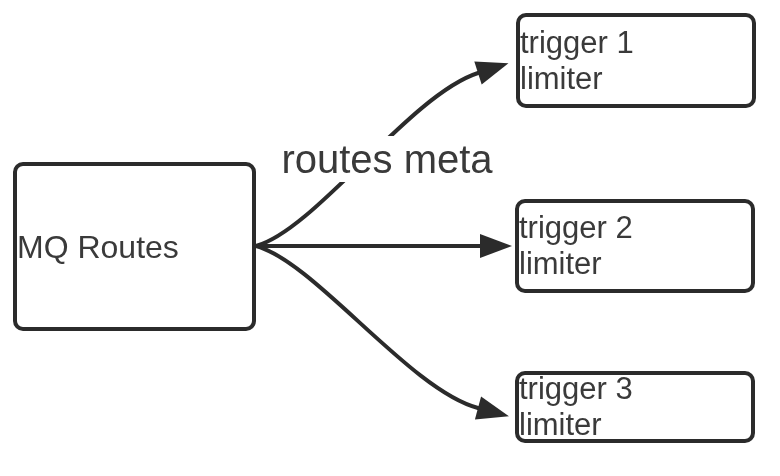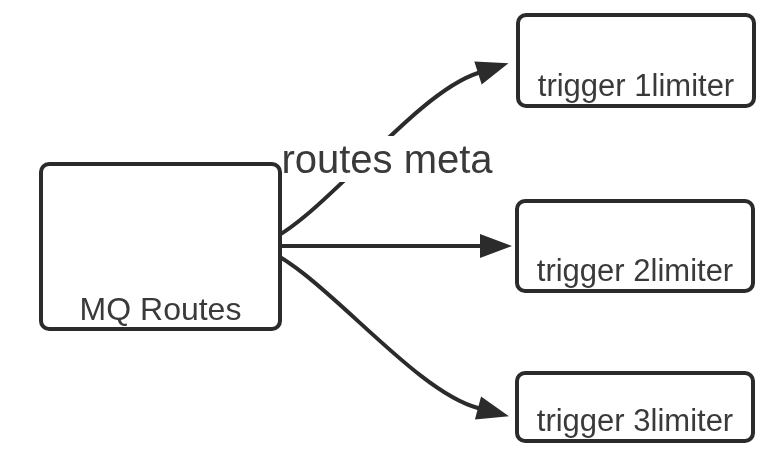--- a/index.html
+++ b/index.html
@@ -28,34 +28,34 @@
     stroke-width: 4;
     stroke-linecap: round;
   }
   .node {
     position: absolute;
     box-sizing: border-box;
     background: #ffffff;
     border: 4px solid #2b2b2b;
     border-radius: 10px;
     display: flex;
-    align-items: flex-end;
+    flex-direction: column;
+    align-items: flex-start;
     justify-content: center;
     color: #3a3a3a;
     font-size: 31px;
     line-height: 36px;
     text-align: center;
   }
   .node-mq {
     left: 13px;
     top: 162px;
     width: 243px;
     height: 169px;
     font-size: 32px;
-    margin-left: 26px;
   }
   .node-t1 { left: 516px; top: 13px;  width: 240px; height: 95px; }
   .node-t2 { left: 515px; top: 199px; width: 240px; height: 94px; }
   .node-t3 { left: 515px; top: 371px; width: 240px; height: 72px; }
   .edge-label {
     position: absolute;
     left: 288px;
     top: 136px;
     width: 198px;
     height: 46px;

